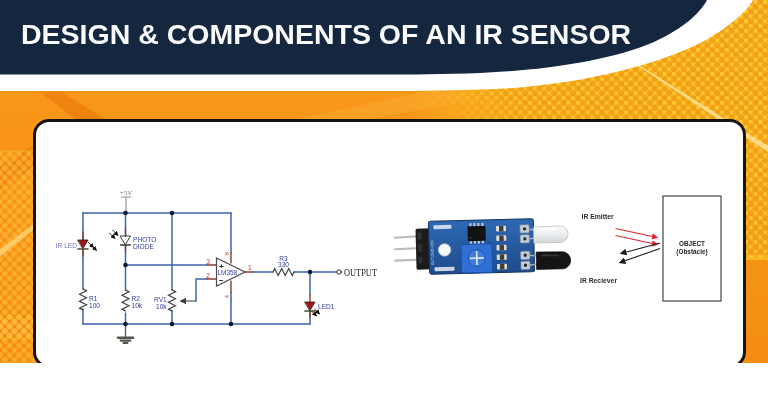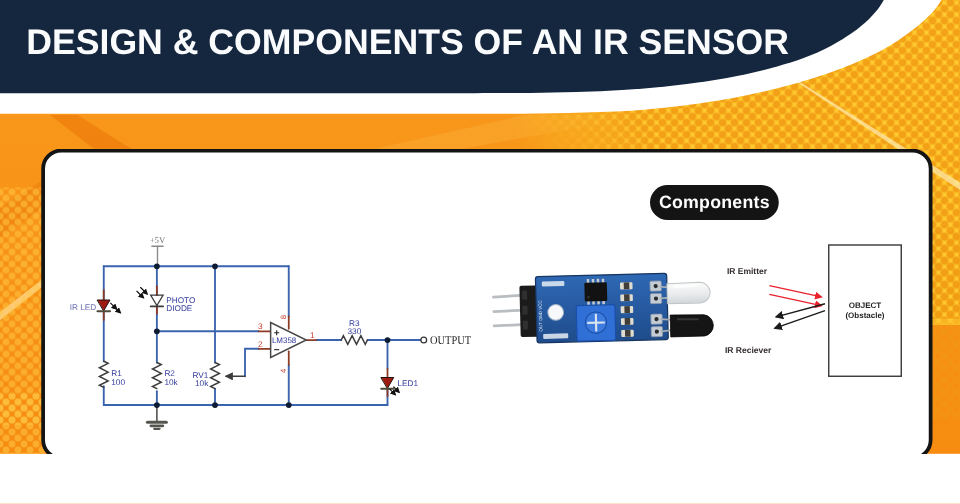--- a/index.html
+++ b/index.html
@@ -93,23 +93,20 @@
 
     <path d="M0,0 H753 C748,10 731,26 704,41 C660,64 588,83 505,88.5 C462,90.7 415,91 380,91 H0 Z" fill="#FFFFFF"></path>
 
     <path d="M0,0 H707 C700,13 684,28 654,42 C612,60 548,70 480,72.9 C445,74.3 410,74.5 380,74.5 H0 Z" fill="var(--navy)"></path>
   </svg>
 
   <div class="header-title">DESIGN &amp; COMPONENTS OF AN IR SENSOR</div>
 
   <div class="card"></div>
 
-  <div class="pill" id="pill-components">
-    <span>Components</span>
-  </div>
 
   <svg id="diagram" viewBox="33 119 713 249" xmlns="http://www.w3.org/2000/svg">
     <defs>
       <marker id="ahRed" viewBox="0 0 10 10" refX="8" refY="5" markerWidth="5.5" markerHeight="5.5" orient="auto-start-reverse">
         <path d="M0,0 L10,5 L0,10 z" fill="var(--arrow-red)"></path>
       </marker>
       <marker id="ahBlack" viewBox="0 0 10 10" refX="8" refY="5" markerWidth="6" markerHeight="6" orient="auto-start-reverse">
         <path d="M0,0 L10,5 L0,10 z" fill="#1B1B1B"></path>
       </marker>
       <marker id="ahPart" viewBox="0 0 10 10" refX="8" refY="5" markerWidth="6" markerHeight="6" orient="auto-start-reverse">

